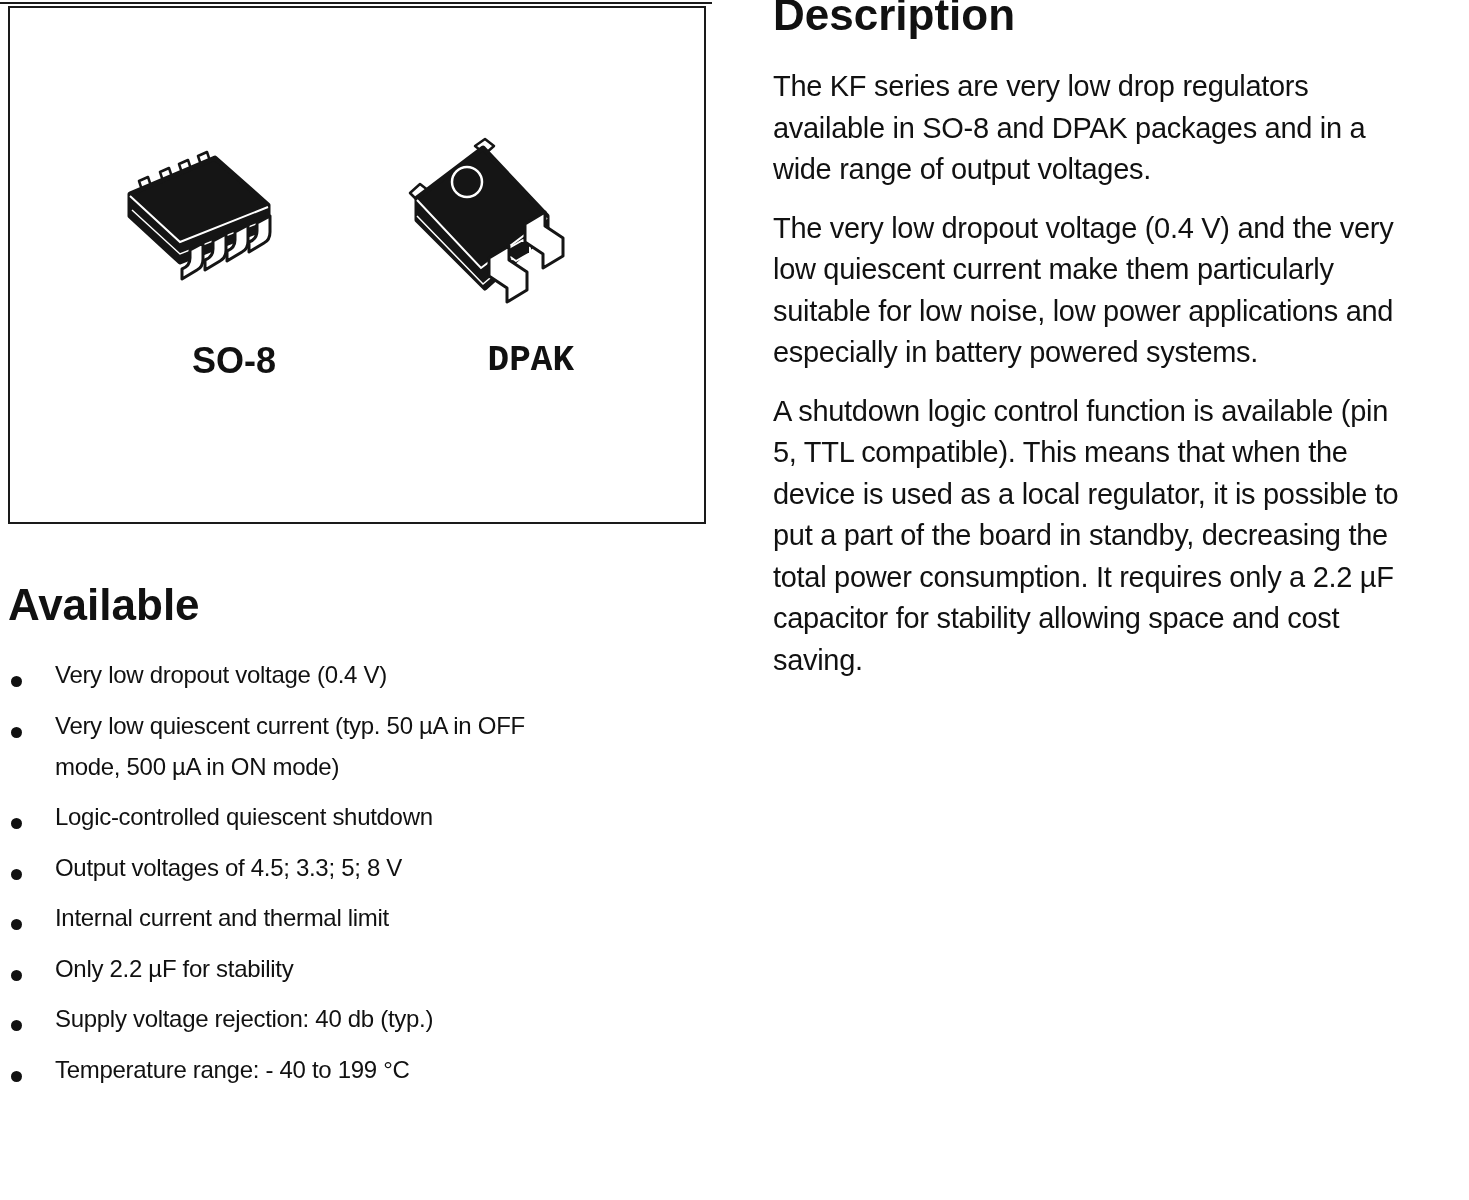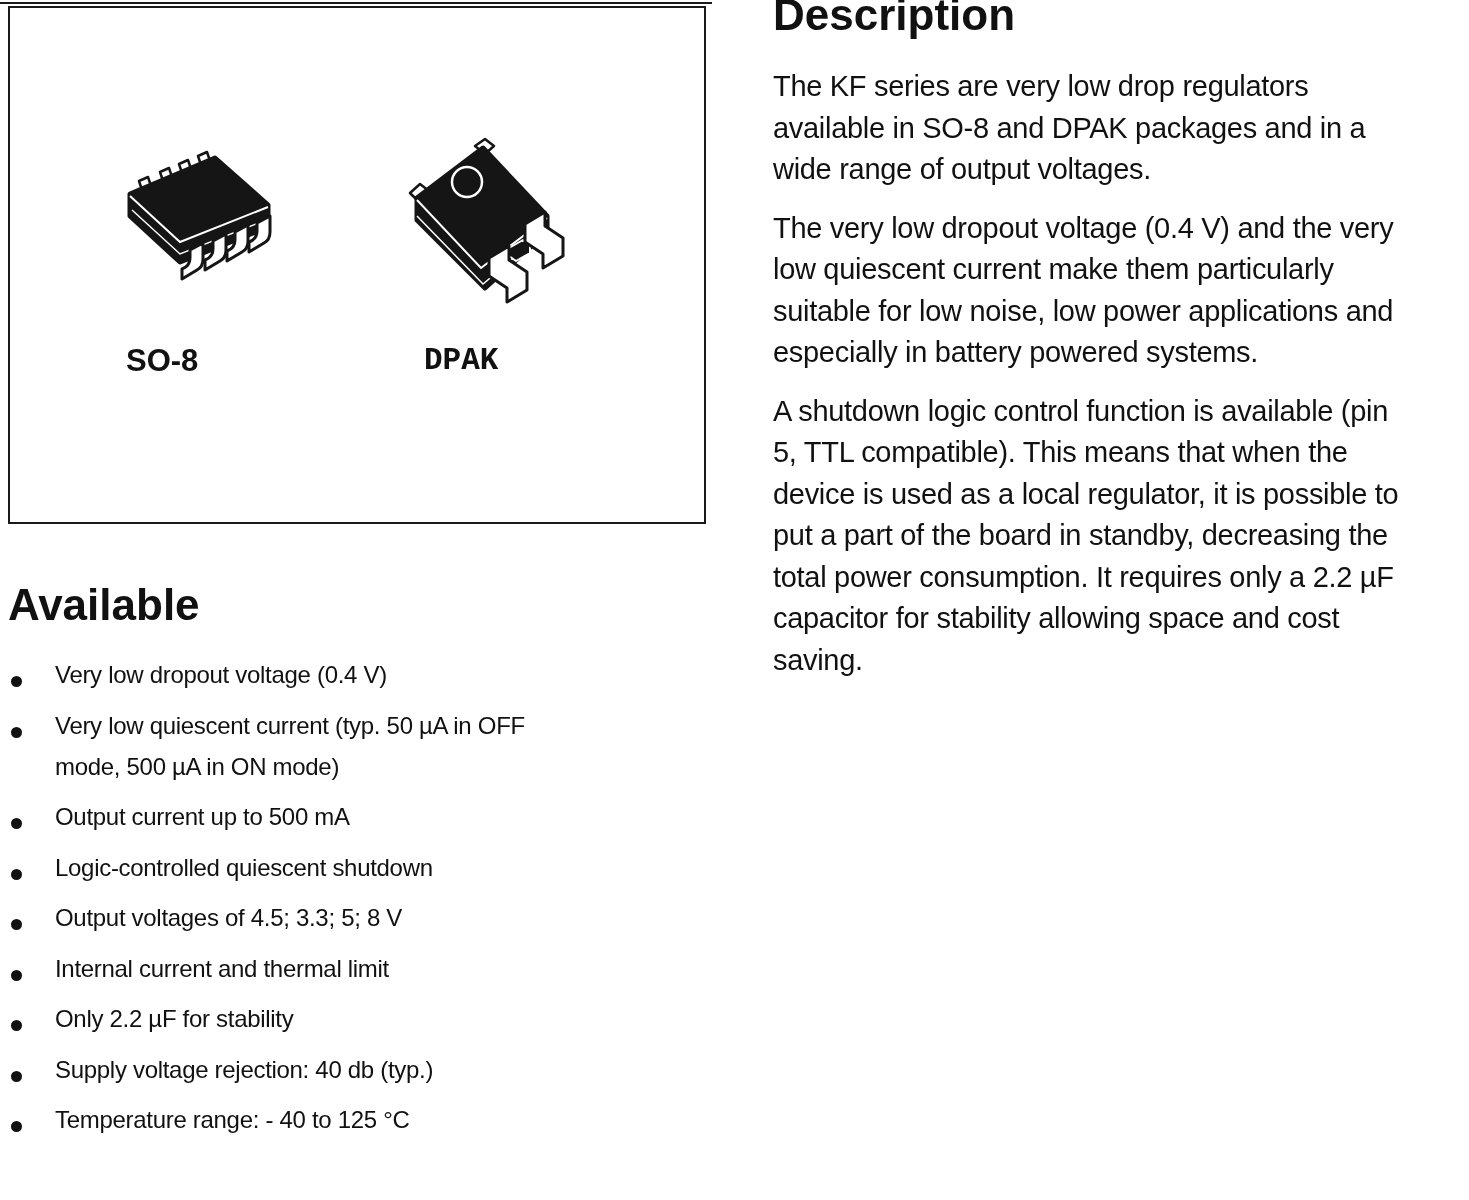--- a/index.html
+++ b/index.html
@@ -17,22 +17,22 @@
   }
   .package-box {
     position:absolute; left:8px; top:6px; width:698px; height:518px;
     border:2px solid #1a1a1a; background:#ffffff; overflow:hidden;
   }
   .pkg-svg { position:absolute; }
   .pkg-svg.so8  { left:112px; top:140px; }
   .pkg-svg.dpak { left:395px; top:128px; }
   .pkg-label {
     position:absolute; top:336px; width:150px;
-    font-size:31px; line-height:34px; font-weight:bold;
-    text-align:left; white-space:pre;
+    font-size:36px; line-height:34px; font-weight:bold;
+    text-align:right; white-space:pre;
   }
   .pkg-label.so8  { left:116px; }
   .pkg-label.dpak { left:414px;font-family:Liberation Mono, monospace; }
   h1.doc-heading {
     font-size:44px; line-height:46px; font-weight:bold;
     letter-spacing:0px; white-space:pre;
   }
   .features-heading { position:absolute; left:8px; top:582px; }
   .features-list {
     position:absolute; left:8px; top:654px; width:710px;
@@ -114,27 +114,26 @@
   <div class="pkg-label so8">SO-8</div>
   <div class="pkg-label dpak">DPAK</div>
 </div>
 
 <h1 class="doc-heading features-heading">Available</h1>
 
 <ul class="features-list">
     <li><span class="bullet"></span><span>Very low dropout voltage (0.4 V)</span></li>
     <li><span class="bullet"></span><span>Very low quiescent current (typ. 50 µA in OFF
 mode, 500 µA in ON mode)</span></li>
-    <li><span class="bullet"></span><span>Output current up to 500 mA</span></li>
     <li><span class="bullet"></span><span>Logic-controlled quiescent shutdown</span></li>
     <li><span class="bullet"></span><span>Output voltages of 4.5; 3.3; 5; 8 V</span></li>
     <li><span class="bullet"></span><span>Internal current and thermal limit</span></li>
     <li><span class="bullet"></span><span>Only 2.2 µF for stability</span></li>
     <li><span class="bullet"></span><span>Supply voltage rejection: 40 db (typ.)</span></li>
-    <li><span class="bullet"></span><span>Temperature range: - 40 to 125 °C</span></li>
+    <li><span class="bullet"></span><span>Temperature range: - 40 to 199 °C</span></li>
   </ul>
 
 <div class="right-col">
   <h1 class="doc-heading">Description</h1>
   <div class="desc-paragraphs">
       <p>The KF series are very low drop regulators
 available in SO-8 and DPAK packages and in a
 wide range of output voltages.</p>
       <p>The very low dropout voltage (0.4 V) and the very
 low quiescent current make them particularly

